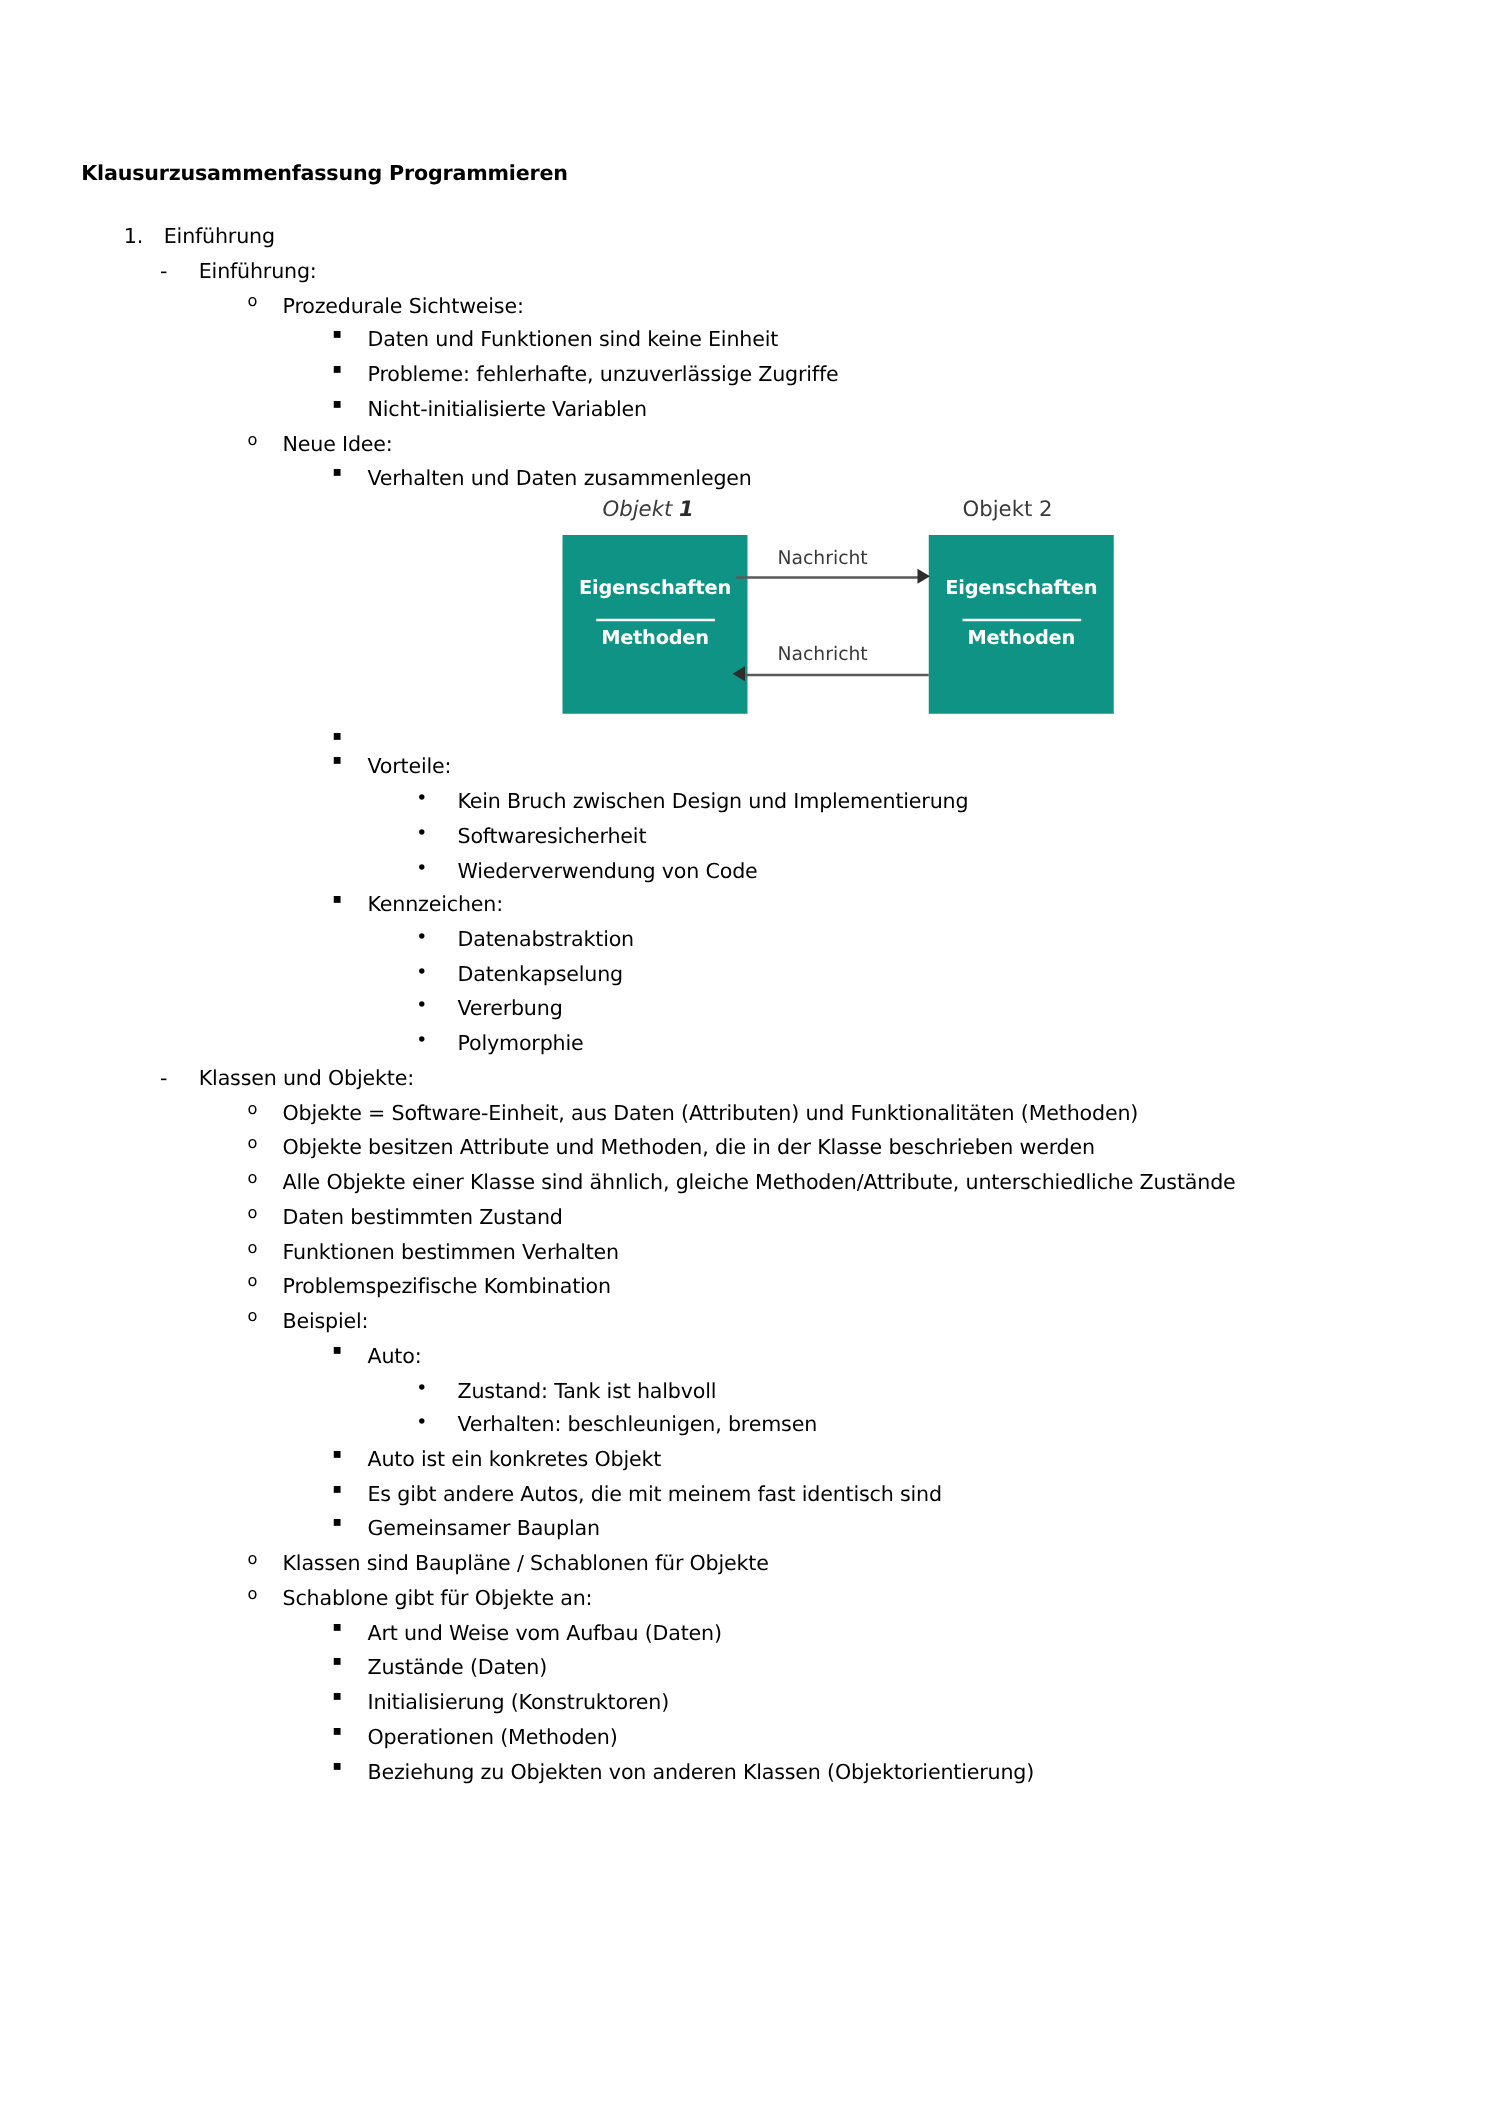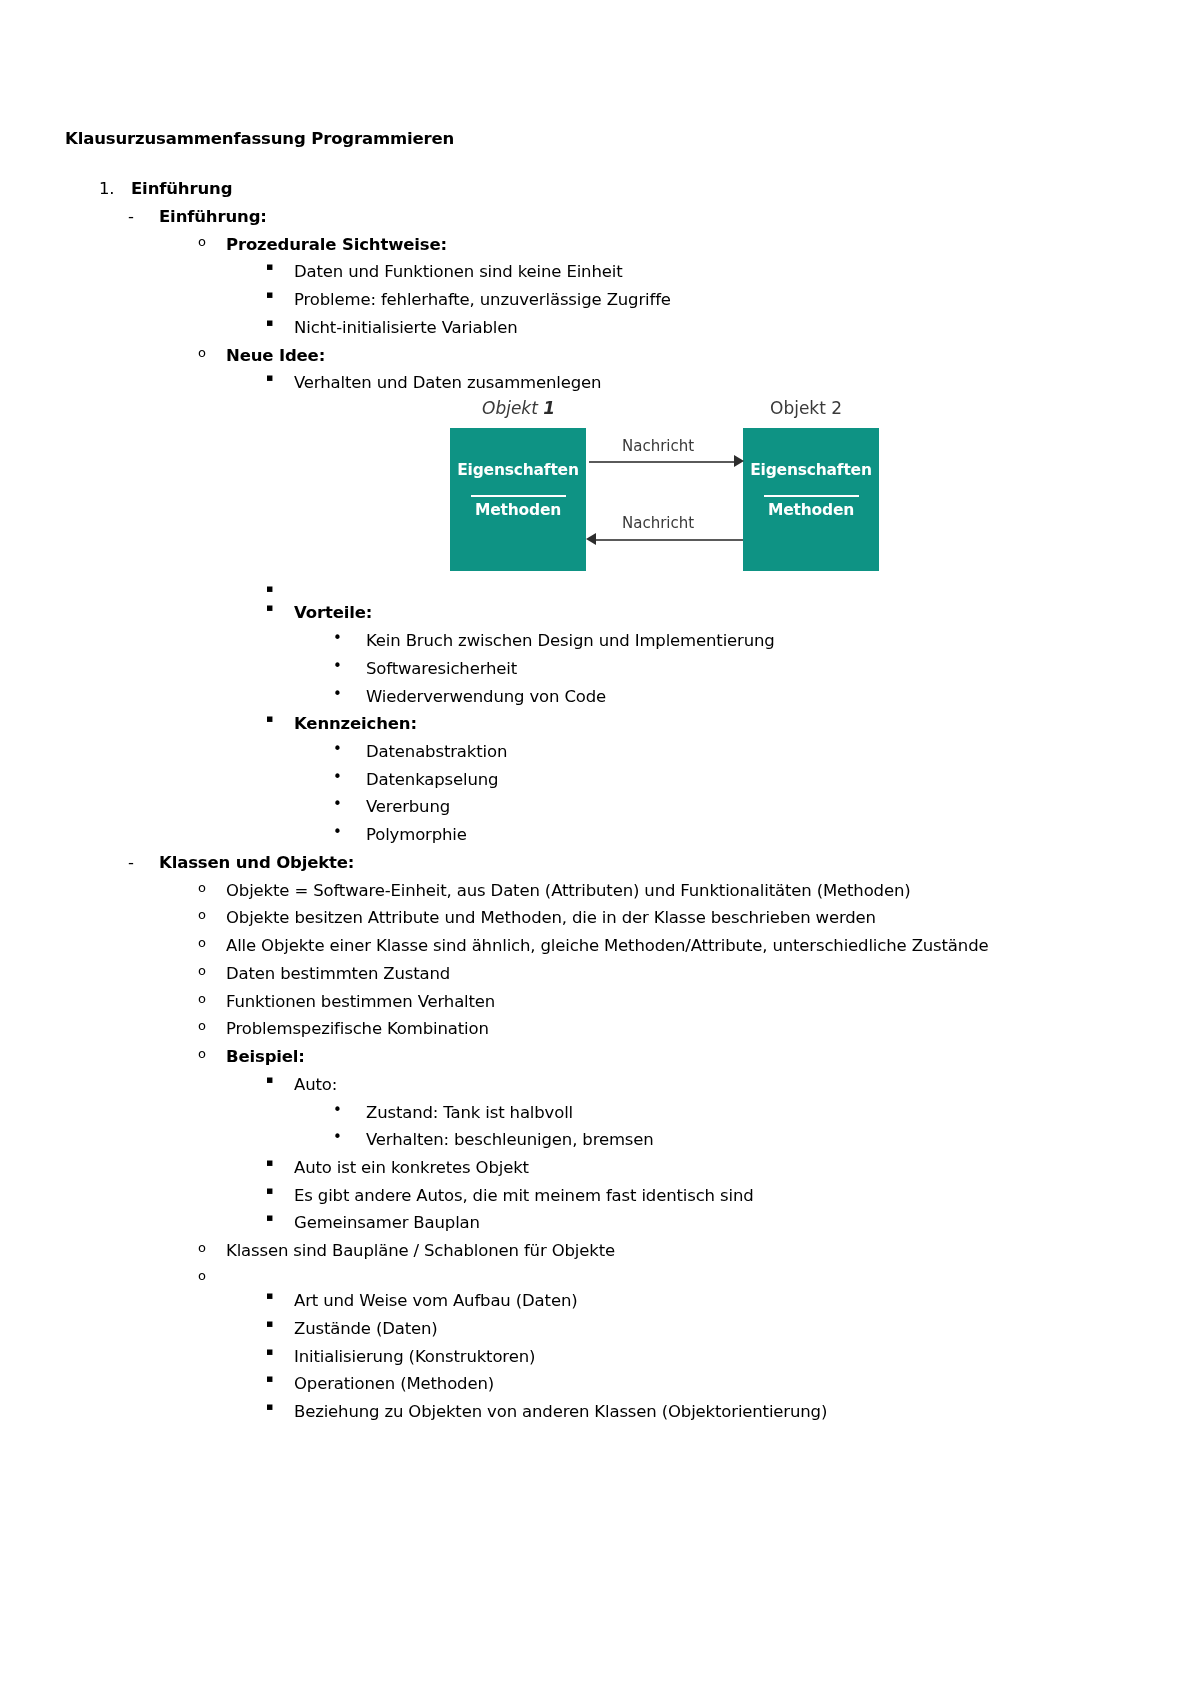--- a/index.html
+++ b/index.html
@@ -50,21 +50,21 @@
     flex: 0 0 auto;
     display: inline-block;
     text-align: left;
     font-size: 16.5px;
     line-height: 1.56;
     user-select: none;
   }
   .txt {
     flex: 1 1 auto;
   }
-  .bold { font-weight: bold; }
+  .bold { font-weight: normal; }
 
   
   .lvl1 { padding-left: 34px; }   
   .lvl2 { padding-left: 63px; }   
   .lvl3 { padding-left: 133px; }  
   .lvl4 { padding-left: 201px; }  
   .lvl5 { padding-left: 268px; }  
 
   .lvl1 .marker { width: 32px; }
   .lvl2 .marker { width: 31px; }
@@ -92,21 +92,21 @@
     font-family: "DejaVu Sans", sans-serif;
     white-space: nowrap;
   }
   .obj-label.left  { left: 32px;  top: 0px; font-style: italic; }
   .obj-label.right { left: 320px; top: 0px; }
   .obj-label b { color: #2b2b2b; }
 
   .obj-box {
     position: absolute;
     top: 30px;
-    width: 136px;
+    width: 148px;
     height: 143px;
     background: #0e9384;
     color: #ffffff;
     display: flex;
     flex-direction: column;
     align-items: center;
     justify-content: flex-start;
   }
   .obj-box.left  { left: 0px; }
   .obj-box.right { left: 293px; }
@@ -334,20 +334,21 @@
         <div class="row lvl4">
           <span class="marker">▪</span>
           <span class="txt">Gemeinsamer Bauplan</span>
         </div>
         <div class="row lvl3">
           <span class="marker">o</span>
           <span class="txt">Klassen sind Baupläne / Schablonen für Objekte</span>
         </div>
         <div class="row lvl3">
           <span class="marker">o</span>
+          <span class="txt bold">Schablone gibt für Objekte an:</span>
         </div>
         <div class="row lvl4">
           <span class="marker">▪</span>
           <span class="txt">Art und Weise vom Aufbau (Daten)</span>
         </div>
         <div class="row lvl4">
           <span class="marker">▪</span>
           <span class="txt">Zustände (Daten)</span>
         </div>
         <div class="row lvl4">

